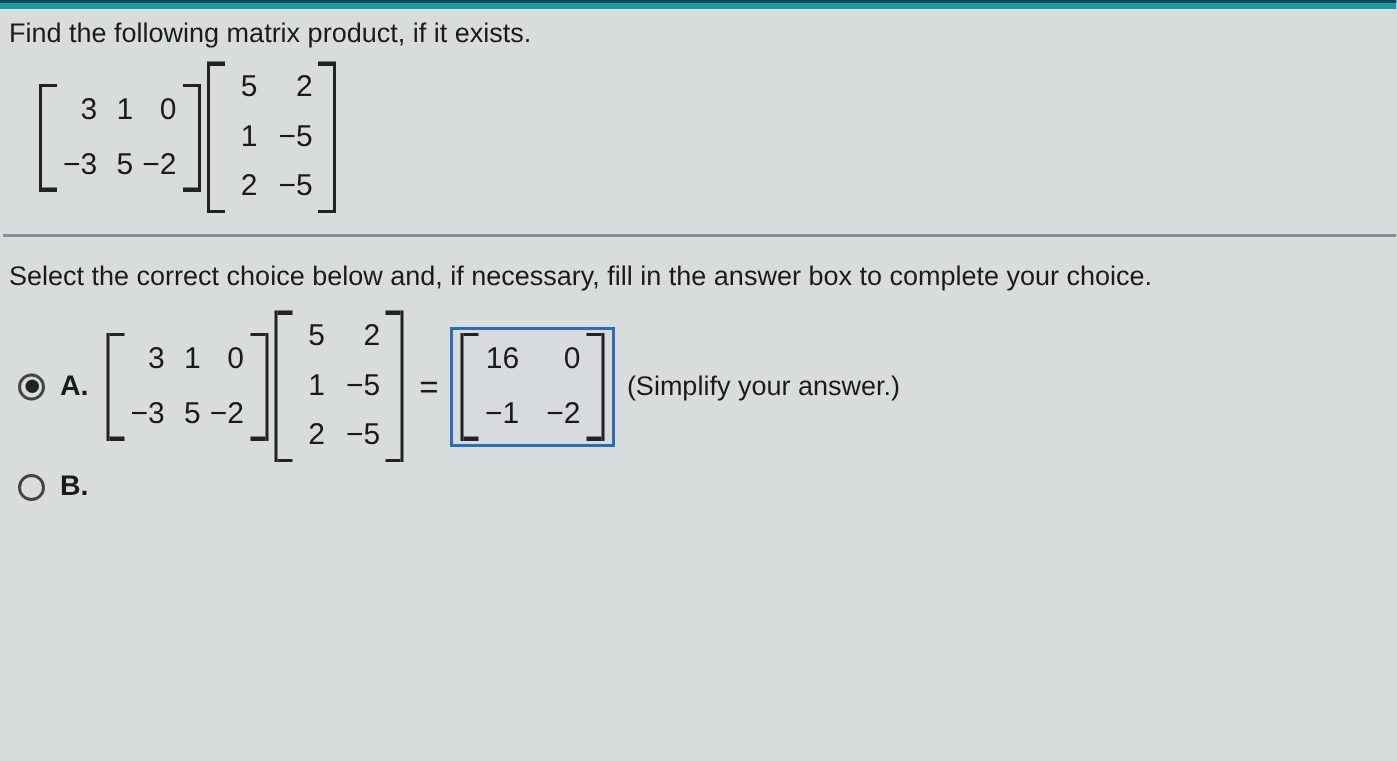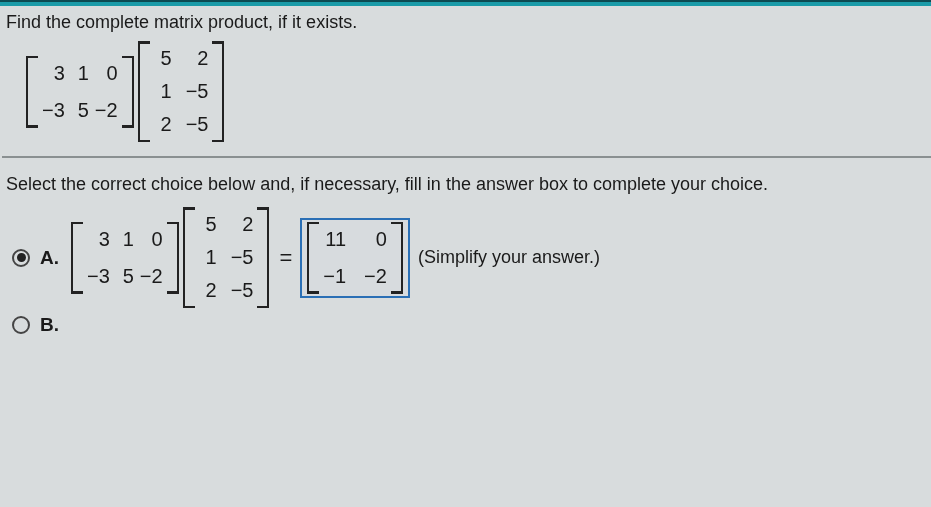--- a/index.html
+++ b/index.html
@@ -65,21 +65,21 @@
   .note { margin-left: 8px; font-size: 18px; }
   .tight { column-gap: 6px; }
 </style>
 </head>
 <body>
 
 <div class="topbar"></div>
 
 <div class="content">
 
-  <p class="instr">Find the complete matrix product, if it exists.</p>
+  <p class="instr">Find the following matrix product, if it exists.</p>
 
   <div class="mrow">
     <span class="matrix">
       <span class="bracket left"></span>
       <span class="mcells c2x3 tight">
         <span>3</span>
         <span>1</span>
         <span>0</span>
         <span>−3</span>
         <span>5</span>
@@ -133,21 +133,21 @@
           <span>2</span>
           <span>−5</span>
         </span>
         <span class="bracket right"></span>
       </span>
       <span class="eq">=</span>
       <span class="answerbox">
         <span class="matrix">
           <span class="bracket left"></span>
           <span class="mcells c2x2">
-            <span>11</span>
+            <span>16</span>
             <span>0</span>
             <span>−1</span>
             <span>−2</span>
           </span>
           <span class="bracket right"></span>
         </span>
       </span>
       <span class="note">(Simplify your answer.)</span>
     </div>
 

